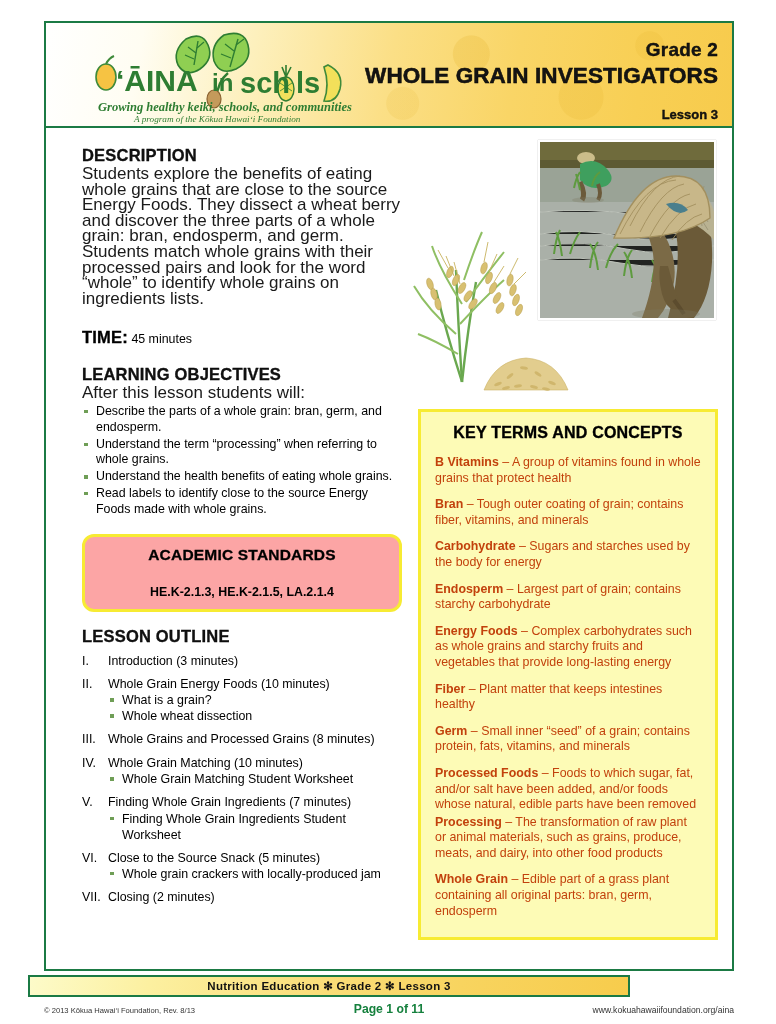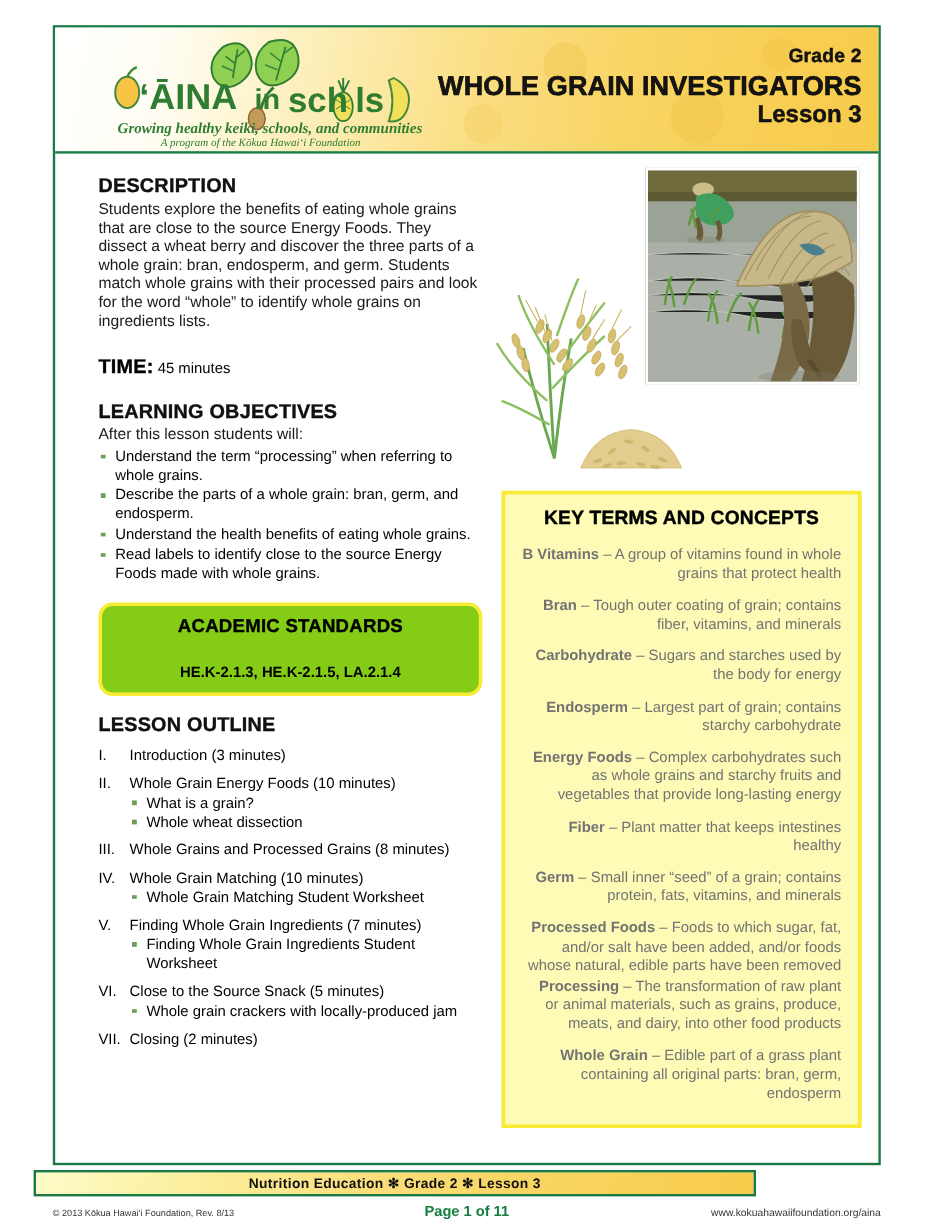--- a/index.html
+++ b/index.html
@@ -50,50 +50,50 @@
   }
   .logo svg { display: block; }
 
   
   .hdr-text {
     position: absolute; right: 14px; top: 16px;
     text-align: right;
     color: #141414;
   }
   .hdr-grade {
-    font-size: 16px; font-weight: bold; letter-spacing: .2px;
+    font-size: 19px; font-weight: bold; letter-spacing: .2px;
     -webkit-text-stroke: .35px #000;
   }
   .hdr-title {
     font-size: 22.5px; font-weight: bold; letter-spacing: .1px;
     margin-top: 2px;
     -webkit-text-stroke: .5px #000;
   }
   .hdr-lesson {
-    font-size: 20px; font-weight: bold; margin-top: 0;
+    font-size: 13px; font-weight: bold; margin-top: 18px;
     -webkit-text-stroke: .35px #000;
   }
 
   
   .body { position: relative; height: 1012px; padding: 0; }
 
   .col-left {
     position: absolute; left: 36px; top: 18px; width: 320px;
   }
   .col-right {
     position: absolute; left: 372px; top: 8px; width: 300px;
   }
 
   h2.sec {
     font-size: 16.5px; font-weight: bold; color: #111;
     letter-spacing: .2px; margin-bottom: 1px;
     -webkit-text-stroke: .3px #000;
   }
   p.body-text, li.body-text {
-    font-size: 13px; line-height: 15.6px; color: #1a1a1a;
+    font-size: 17px; line-height: 15.6px; color: #1a1a1a;
   }
   .time-row { margin-top: 22px; margin-bottom: 18px; font-size: 12.4px; }
   .time-row .lbl {
     font-size: 16.5px; font-weight: bold; letter-spacing: .2px;
     -webkit-text-stroke: .3px #000;
   }
   .time-row .val { font-size: 12.4px; }
 
   ul.obj { list-style: none; margin-top: 3px; }
   ul.obj li {
@@ -103,21 +103,21 @@
   ul.obj li::before {
     content: ""; position: absolute; left: 2px; top: 6px;
     width: 3.5px; height: 3.5px; background: #6f9e56;
   }
 
   
   .std-box {
     margin-top: 16px;
     border: 3px solid #f7eb33;
     border-radius: 12px;
-    background: #84cc16;
+    background: #fca5a5;
     padding: 9px 10px 10px;
     text-align: center;
   }
   .std-title {
     font-size: 15.5px; font-weight: bold; letter-spacing: .2px;
     -webkit-text-stroke: .3px #000; margin-bottom: 3px;
   }
   .std-codes { font-size: 12.4px; font-weight: bold; margin-top: 21px; }
 
   
@@ -154,21 +154,21 @@
     border-radius: 0;
     background: #fdfbb6;
     padding: 12px 14px 18px;
     margin-top: 5px;
   }
   .kt-title {
     text-align: center; font-size: 16px; font-weight: bold;
     letter-spacing: .2px; -webkit-text-stroke: .35px #000;
     margin-bottom: 13px;
   }
-  .kt-entry { font-size: 12.4px; line-height: 15.6px; margin-bottom: 11px; color: #737373; text-align: right; }
+  .kt-entry { font-size: 12.4px; line-height: 15.6px; margin-bottom: 11px; color: #c2410c; }
   .kt-entry:last-child { margin-bottom: 0; }
   .kt-term { font-weight: bold; }
 
   
   .foot-band {
     position: absolute; left: 28px; top: 975px;
     width: 602px; height: 22px;
     border: 2px solid #1b7a44;
     background: linear-gradient(100deg,
                 #fdfbc9 0%, #fcf0a0 20%, #fade7a 48%,
@@ -244,22 +244,22 @@
         <p class="body-text">Students explore the benefits of eating whole grains that are close to the source Energy Foods. They dissect a wheat berry and discover the three parts of a whole grain: bran, endosperm, and germ. Students match whole grains with their processed pairs and look for the word “whole” to identify whole grains on ingredients lists.</p>
 
         <div class="time-row">
           <span class="lbl">TIME:</span>
           <span class="val">45 minutes</span>
         </div>
 
         <h2 class="sec">LEARNING OBJECTIVES</h2>
         <p class="body-text">After this lesson students will:</p>
         <ul class="obj">
+          <li>Describe the parts of a whole grain: bran, germ, and endosperm.</li>
           <li>Understand the term “processing” when referring to whole grains.</li>
-          <li>Describe the parts of a whole grain: bran, germ, and endosperm.</li>
           <li>Understand the health benefits of eating whole grains.</li>
           <li>Read labels to identify close to the source Energy Foods made with whole grains.</li>
         </ul>
 
         <div class="std-box">
           <div class="std-title">ACADEMIC STANDARDS</div>
           <div class="std-codes">HE.K-2.1.3, HE.K-2.1.5, LA.2.1.4</div>
         </div>
 
         <div class="outline">

